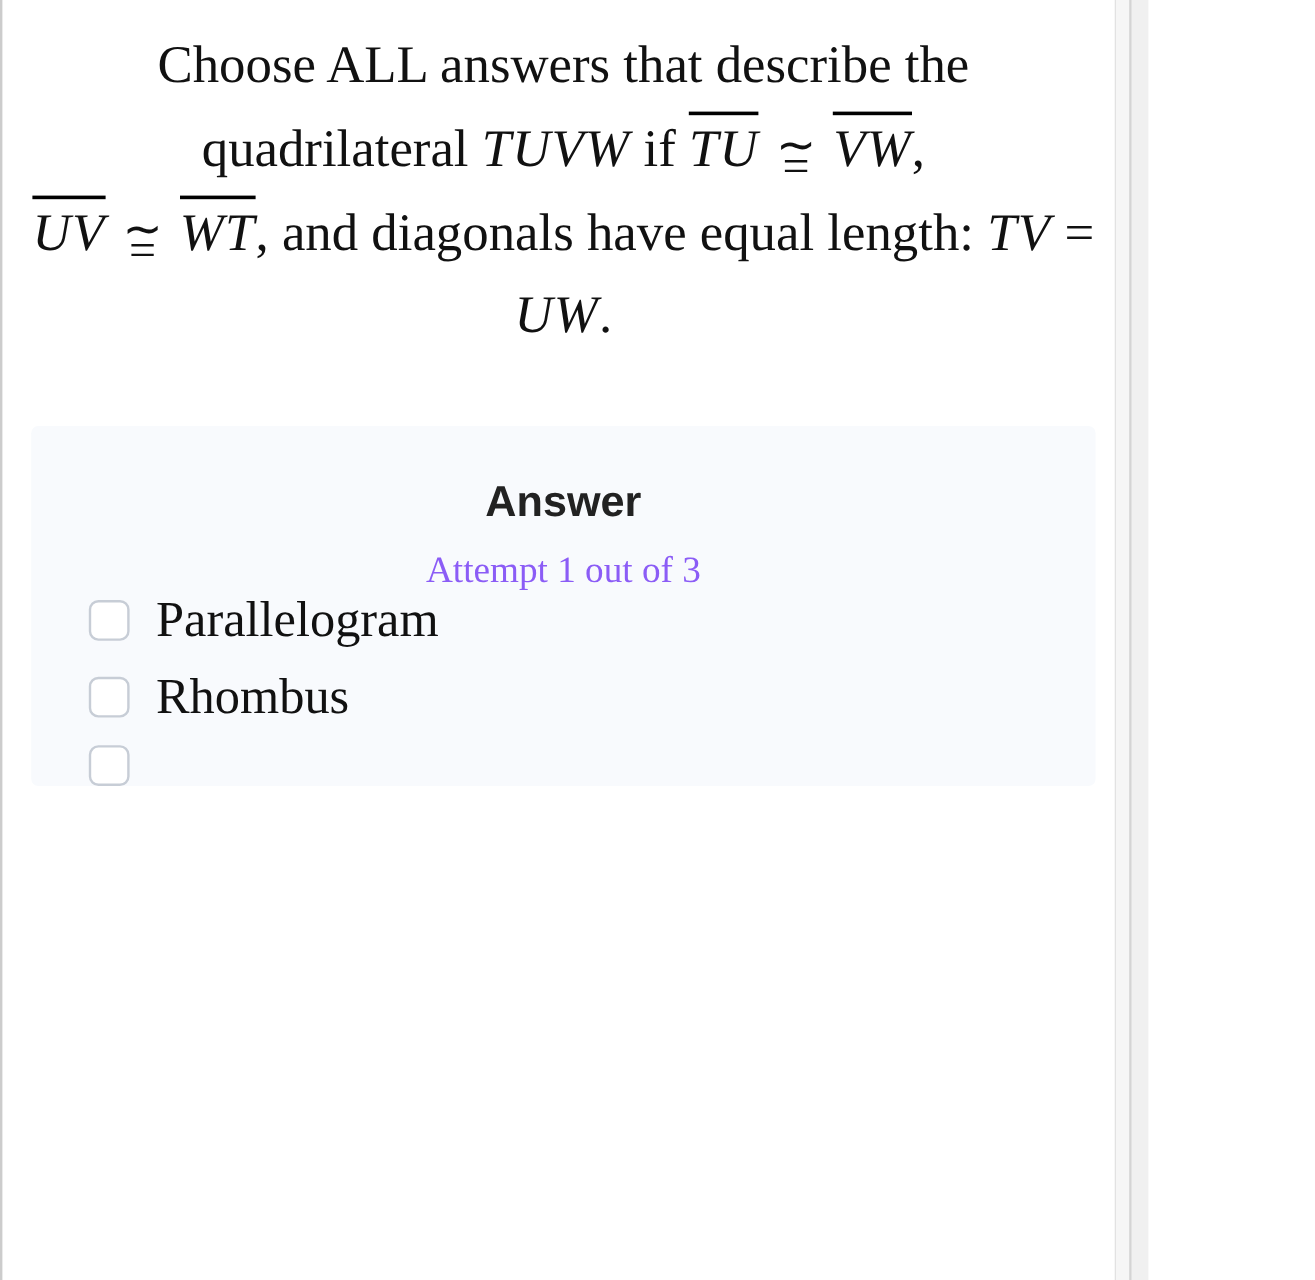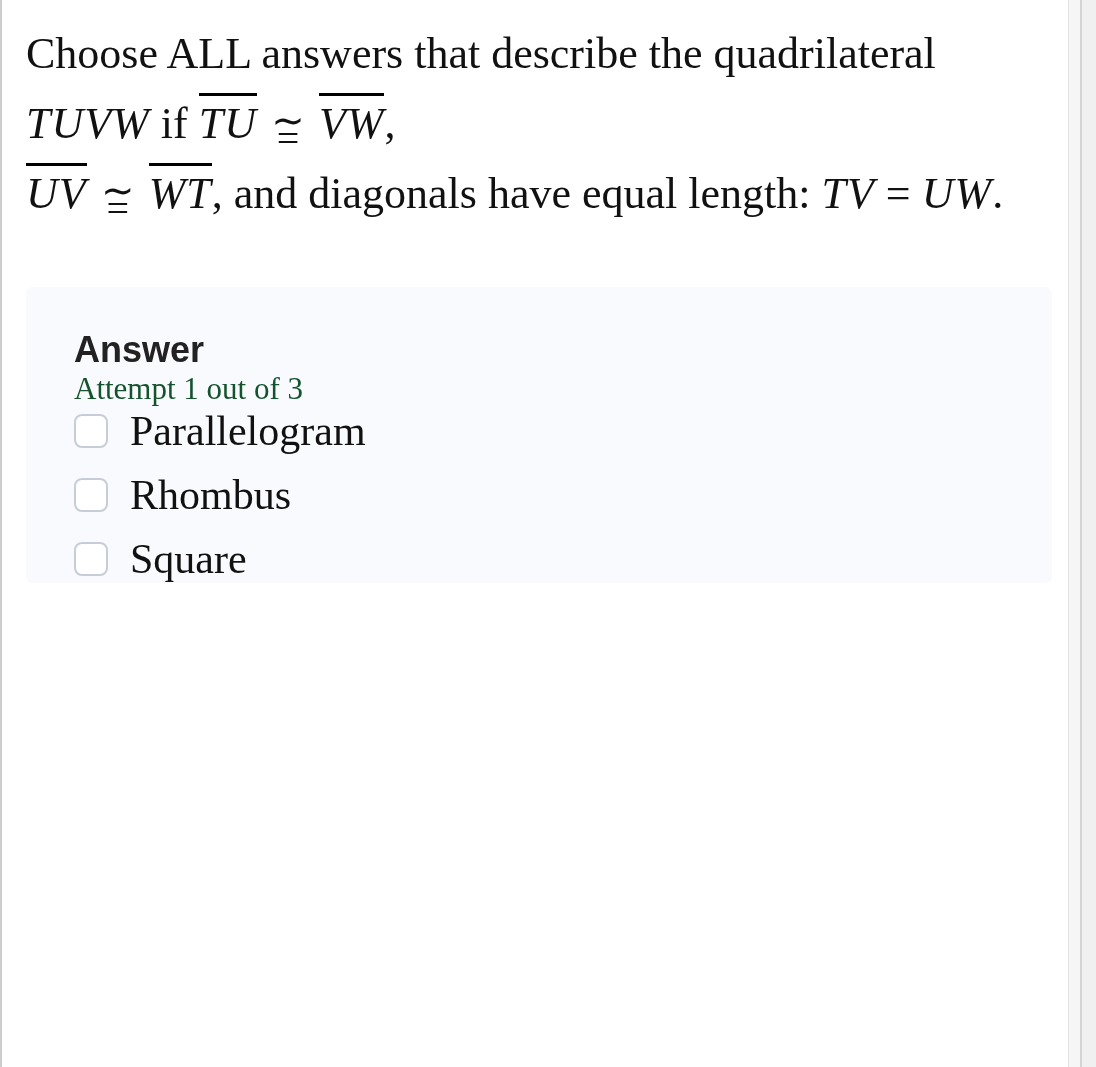--- a/index.html
+++ b/index.html
@@ -3,26 +3,27 @@
 <meta charset="utf-8">
 <style>
   * { box-sizing: border-box; }
   body {
     margin: 0;
     font-family: Georgia, 'Times New Roman', serif;
     background: #fff;
     color: #000;
   }
   .page {
-    width: 1096px;
+    width: 957px;
     height: 1067px;
     position: relative;
     border-left: 2px solid #ccc;
     border-right: 14px solid #f0f0f0;
     padding: 20px 30px 0 24px;
+    text-align: center;
   }
   .scrollbar-right {
     position: absolute;
     right: 0; top: 0; bottom: 0;
     width: 14px;
     background: #f6f6f6;
     border-left: 1px solid #e2e2e2;
     border-right: 2px solid #d4d4d4;
   }
   .question {
@@ -72,22 +73,23 @@
     border-radius: 6px;
     padding: 42px 48px 0 48px;
   }
   .answer-title {
     font-family: Liberation Sans, sans-serif;
     font-weight: 700;
     font-size: 36px;
     color: #222;
   }
   .attempt {
+    margin-top: 18px;
     font-size: 31px;
-    color: #14532d;
+    color: #8b5cf6;
     font-family: Georgia, 'Times New Roman', serif;
   }
   .options {
   }
   .option-row {
     display: flex;
     align-items: center;
     gap: 22px;
     margin-bottom: 16px;
   }
@@ -129,19 +131,18 @@
       <div class="option-row">
         <div class="checkbox"></div>
         <div class="option-label">Parallelogram</div>
       </div>
       <div class="option-row">
         <div class="checkbox"></div>
         <div class="option-label">Rhombus</div>
       </div>
       <div class="option-row">
         <div class="checkbox"></div>
-        <div class="option-label">Square</div>
       </div>
     </div>
   </div>
 
   <div class="scrollbar-right"></div>
 </div>
 
 </body></html>

